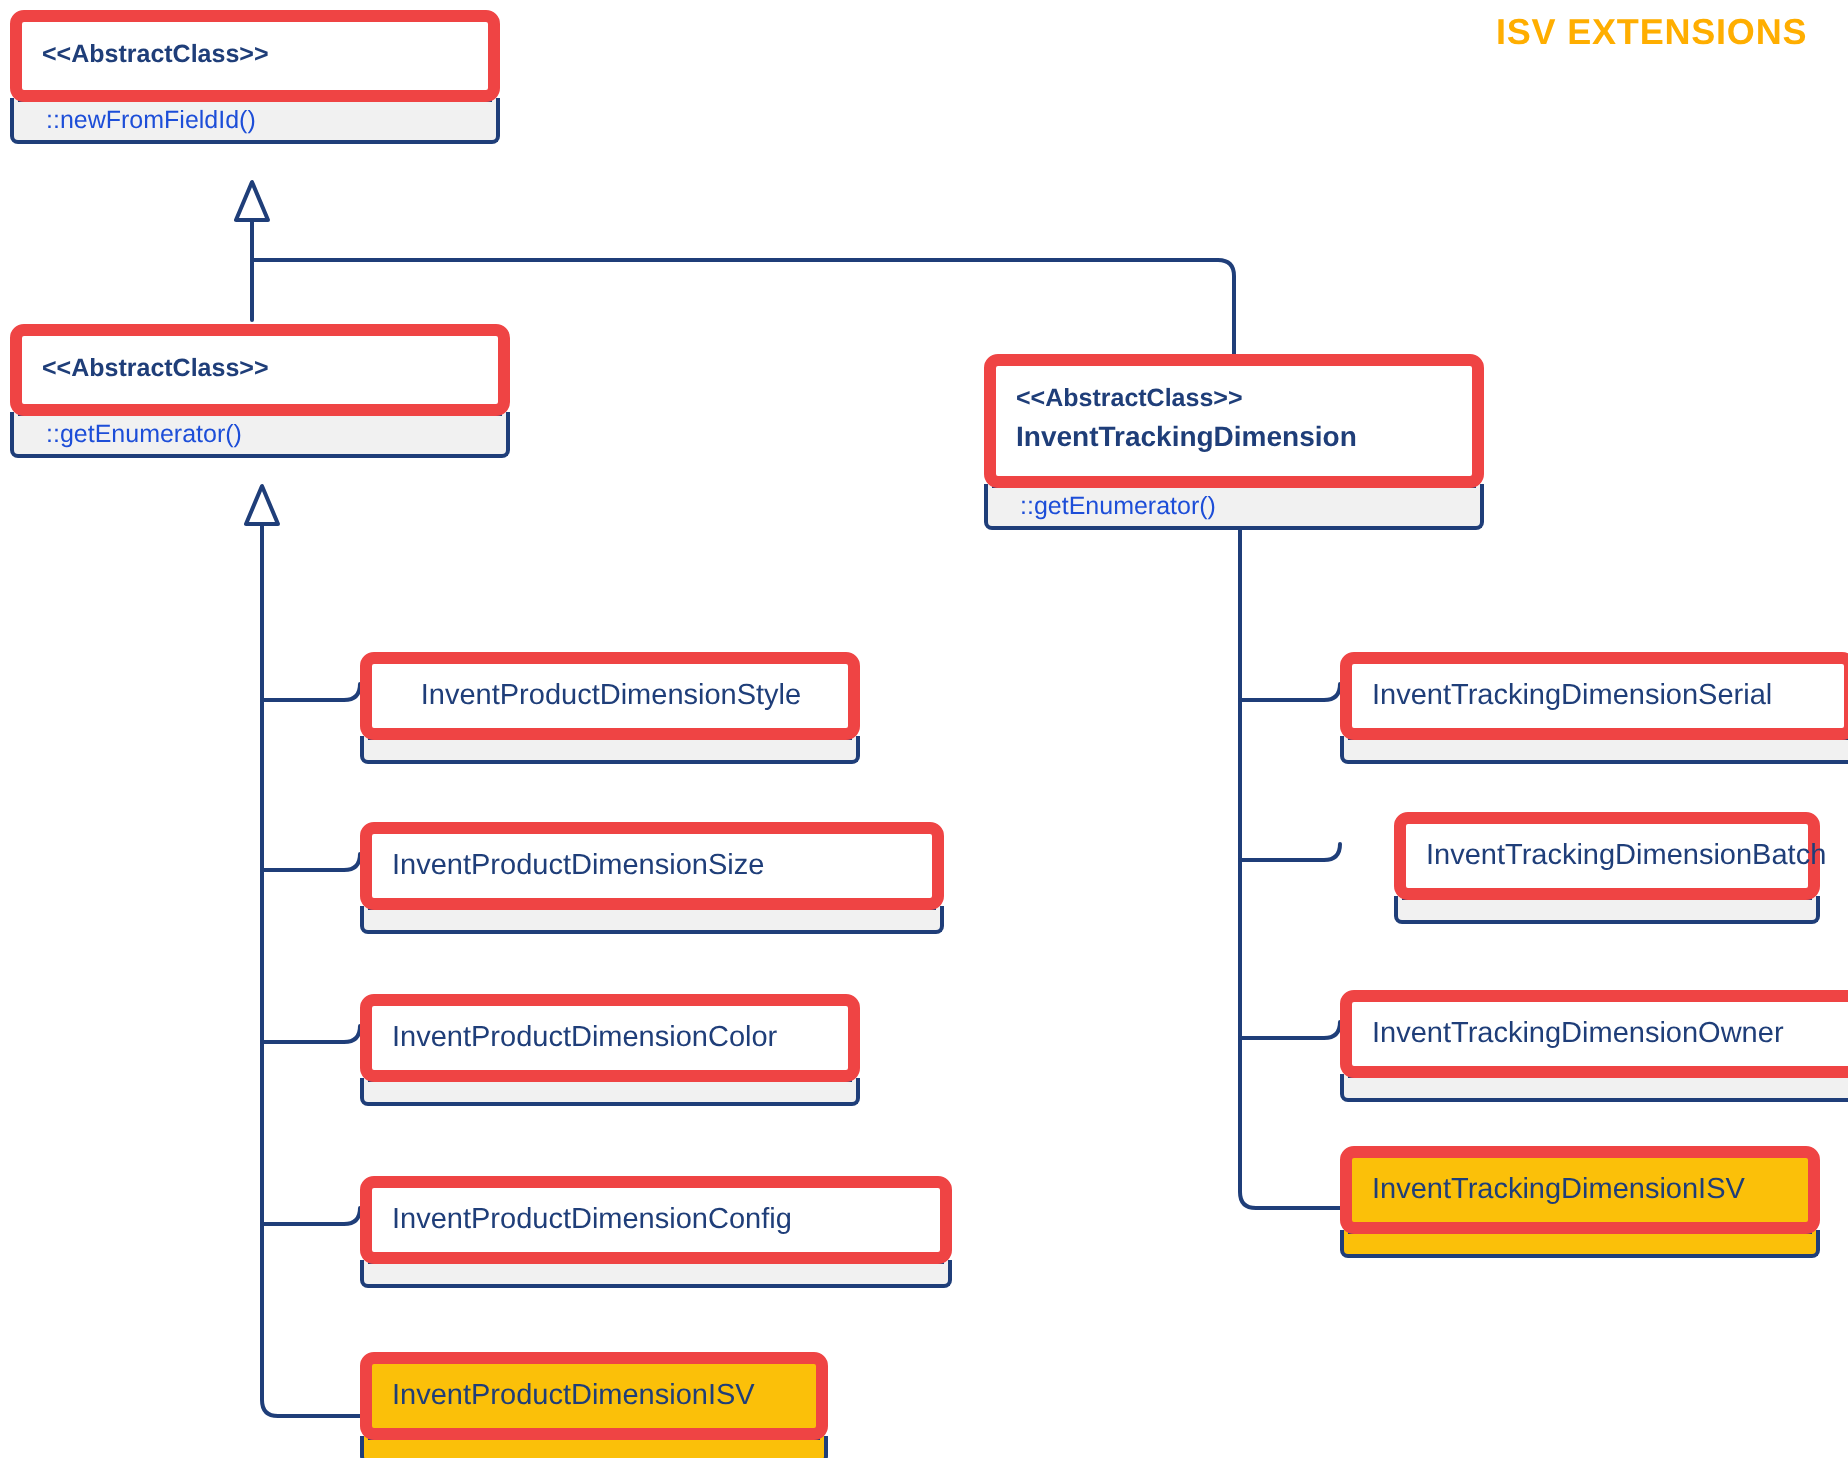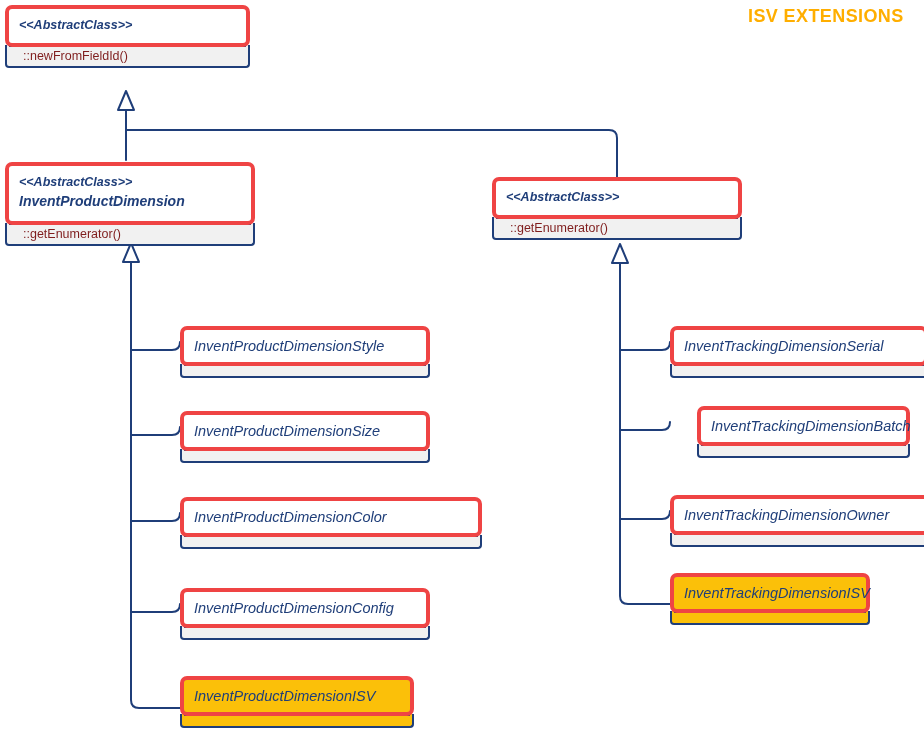--- a/index.html
+++ b/index.html
@@ -37,27 +37,26 @@
     white-space: nowrap;
   }
 
   
   .uml-class {
     position: absolute;
     box-sizing: border-box;
   }
   .uml-head {
     box-sizing: border-box;
-    border: 4px solid #ef4444;
+    border: 6px solid #ef4444;
     border-radius: 7px;
     background: #ffffff;
     padding: 6px 9px 6px 10px;
     position: relative;
     z-index: 2;
-    font-style: italic;
   }
   .uml-class.abstract .uml-head {
     padding: 7px 9px 9px 10px;
   }
   .uml-stereotype {
     font-size: 12.5px;
     font-weight: bold;
     color: #1F3E79;
     line-height: 18px;
     white-space: nowrap;
@@ -85,21 +84,21 @@
     margin-top: -2px;
     padding: 0 8px;
   }
   .uml-members .sep {
     border-top: 2px dashed #1F3E79;
     margin: 0 -6px;
     height: 0;
   }
   .uml-members .member {
     font-size: 12.5px;
-    color: #7f1d1d;
+    color: #1d4ed8;
     line-height: 19px;
     padding-left: 8px;
     white-space: nowrap;
   }
   .uml-members.empty {
     height: 14px;
   }
 
   
   .uml-class.isv .uml-head {
@@ -148,66 +147,66 @@
     </div>
     <div class="uml-members">
       <div class="sep"></div>
       <div class="member">::newFromFieldId()</div>
     </div>
   </div>
 
   <div class="uml-class abstract" style="left:5px; top:162px; width:250px;">
     <div class="uml-head">
       <div class="uml-stereotype">&lt;&lt;AbstractClass&gt;&gt;</div>
-      <div class="uml-name">InventProductDimension</div>
     </div>
     <div class="uml-members">
       <div class="sep"></div>
       <div class="member">::getEnumerator()</div>
     </div>
   </div>
 
   <div class="uml-class abstract" style="left:492px; top:177px; width:250px;">
     <div class="uml-head">
       <div class="uml-stereotype">&lt;&lt;AbstractClass&gt;&gt;</div>
+      <div class="uml-name">InventTrackingDimension</div>
     </div>
     <div class="uml-members">
       <div class="sep"></div>
       <div class="member">::getEnumerator()</div>
     </div>
   </div>
 
-  <div class="uml-class concrete" style="left:180px; top:326px; width:250px;">
+  <div class="uml-class concrete" style="left:180px; top:326px; width:250px;text-align:center;">
     <div class="uml-head">
       <div class="uml-name">InventProductDimensionStyle</div>
     </div>
     <div class="uml-members empty">
       <div class="sep"></div>
     </div>
   </div>
 
-  <div class="uml-class concrete" style="left:180px; top:411px; width:250px;">
+  <div class="uml-class concrete" style="left:180px; top:411px; width:292px;">
     <div class="uml-head">
       <div class="uml-name">InventProductDimensionSize</div>
     </div>
     <div class="uml-members empty">
       <div class="sep"></div>
     </div>
   </div>
 
-  <div class="uml-class concrete" style="left:180px; top:497px; width:302px;">
+  <div class="uml-class concrete" style="left:180px; top:497px; width:250px;">
     <div class="uml-head">
       <div class="uml-name">InventProductDimensionColor</div>
     </div>
     <div class="uml-members empty">
       <div class="sep"></div>
     </div>
   </div>
 
-  <div class="uml-class concrete" style="left:180px; top:588px; width:250px;">
+  <div class="uml-class concrete" style="left:180px; top:588px; width:296px;">
     <div class="uml-head">
       <div class="uml-name">InventProductDimensionConfig</div>
     </div>
     <div class="uml-members empty">
       <div class="sep"></div>
     </div>
   </div>
 
   <div class="uml-class concrete isv" style="left:180px; top:676px; width:234px;">
     <div class="uml-head">
@@ -238,21 +237,21 @@
 
   <div class="uml-class concrete" style="left:670px; top:495px; width:288px;">
     <div class="uml-head">
       <div class="uml-name">InventTrackingDimensionOwner</div>
     </div>
     <div class="uml-members empty">
       <div class="sep"></div>
     </div>
   </div>
 
-  <div class="uml-class concrete isv" style="left:670px; top:573px; width:200px;">
+  <div class="uml-class concrete isv" style="left:670px; top:573px; width:240px;">
     <div class="uml-head">
       <div class="uml-name">InventTrackingDimensionISV</div>
     </div>
     <div class="uml-members empty">
       <div class="sep"></div>
     </div>
   </div>
 
 </div>
 

